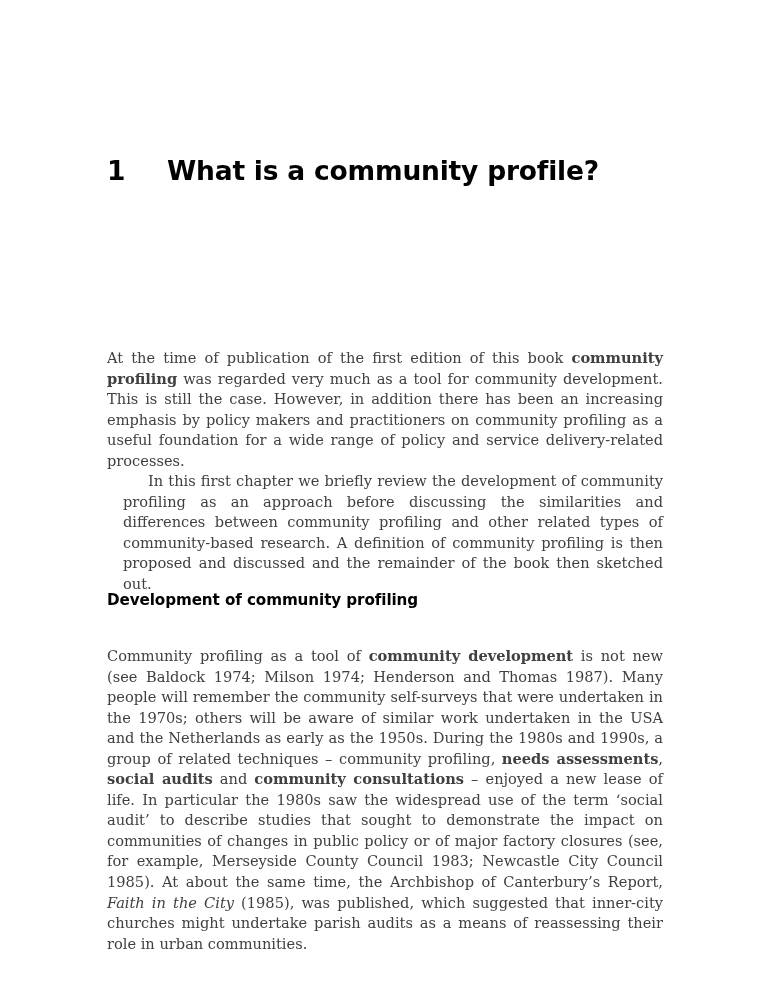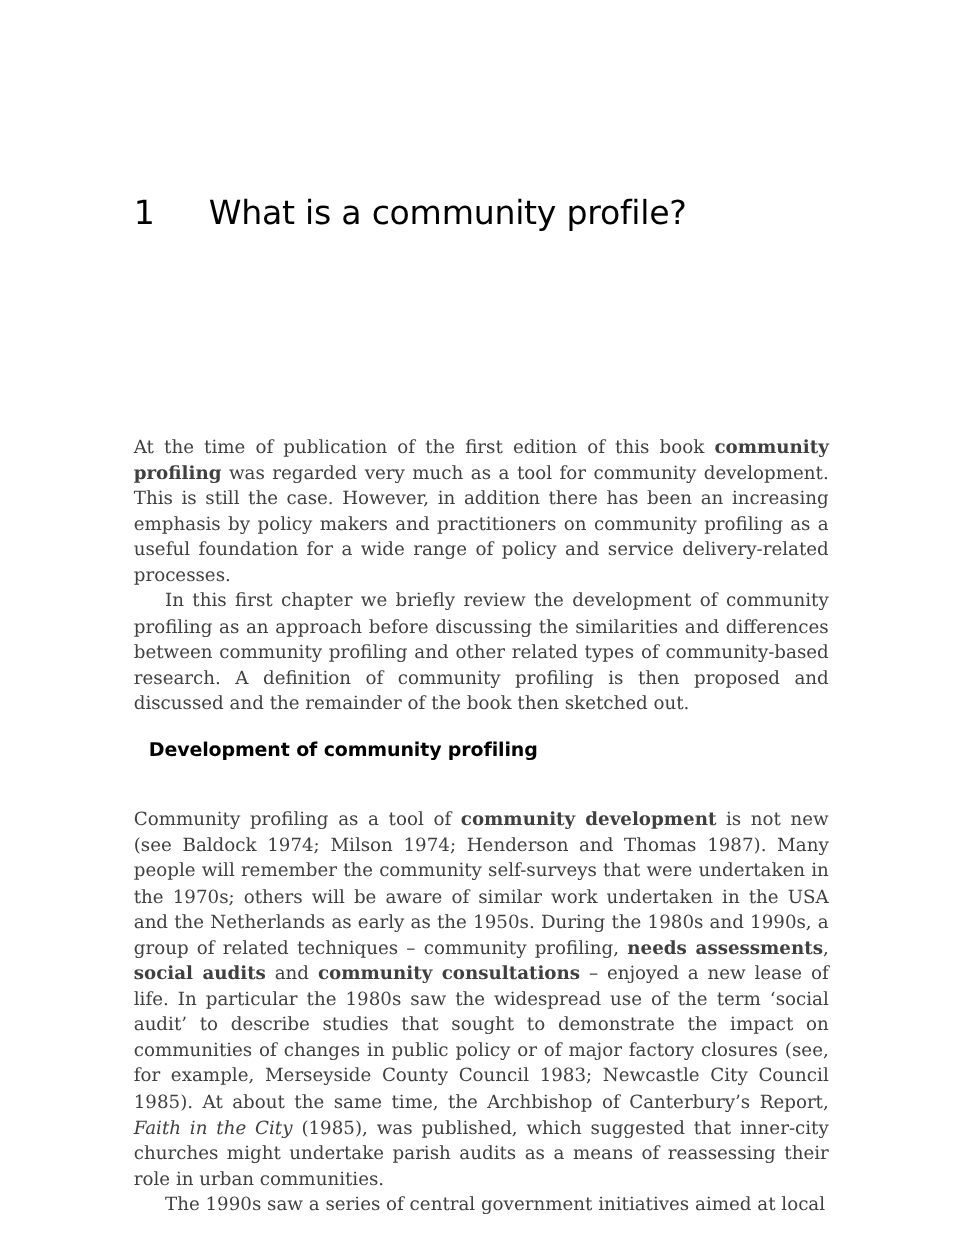--- a/index.html
+++ b/index.html
@@ -22,21 +22,21 @@
     width: 556px;
   }
 
   
   .chapter-title {
     position: absolute;
     left: 0;
     top: 137px;
     width: 556px;
     font-family: "DejaVu Sans", "Liberation Sans", sans-serif;
-    font-weight: normal;
+    font-weight: bold;
     font-size: 26.5px;
     line-height: 32px;
     color: #000000;
     letter-spacing: -0.2px;
     white-space: nowrap;
   }
   .chapter-number {
     display: inline-block;
     width: 60px;
   }
@@ -54,29 +54,30 @@
     text-justify: inter-word;
     -webkit-hyphens: none;
     hyphens: none;
   }
   .body-block p {
     margin: 0;
     text-align: justify;
   }
   .body-block p.indent {
     text-indent: 25px;
+    margin-left: 16px;
   }
   .body-block p.last-flush {
     text-align: left;
   }
 
   
   .section-heading {
     position: absolute;
-    left: 12px;
+    left: 0;
     top: 577px;
     width: 556px;
     font-family: "DejaVu Sans", "Liberation Sans", sans-serif;
     font-weight: bold;
     font-size: 15.2px;
     line-height: 20px;
     color: #000000;
     letter-spacing: -0.1px;
   }
 
@@ -98,17 +99,16 @@
 
     <div class="body-block" id="block-intro">
       <p><span>At the time of publication of the first edition of this book </span><b>community profiling</b><span> was regarded very much as a tool for community development. This is still the case. However, in addition there has been an increasing emphasis by policy makers and practitioners on community profiling as a useful foundation for a wide range of policy and service delivery-related processes.</span></p>
       <p class="indent">In this first chapter we briefly review the development of community profiling as an approach before discussing the similarities and differences between community profiling and other related types of community-based research. A definition of community profiling is then proposed and discussed and the remainder of the book then sketched out.</p>
     </div>
 
     <h2 class="section-heading">Development of community profiling</h2>
 
     <div class="body-block" id="block-dev">
       <p><span>Community profiling as a tool of </span><b>community development</b><span> is not new (see Baldock 1974; Milson 1974; Henderson and Thomas 1987). Many people will remember the community self-surveys that were undertaken in the 1970s; others will be aware of similar work undertaken in the USA and the Netherlands as early as the 1950s. During the 1980s and 1990s, a group of related techniques – community profiling, </span><b>needs assessments</b><span>, </span><b>social audits</b><span> and </span><b>community consultations</b><span> – enjoyed a new lease of life. In particular the 1980s saw the widespread use of the term ‘social audit’ to describe studies that sought to demonstrate the impact on communities of changes in public policy or of major factory closures (see, for example, Merseyside County Council 1983; Newcastle City Council 1985). At about the same time, the Archbishop of Canterbury’s Report, </span><i>Faith in the City</i><span> (1985), was published, which suggested that inner-city churches might undertake parish audits as a means of reassessing their role in urban communities.</span></p>
-      <p class="indent last-flush">The 1990s saw a series of central government initiatives aimed at local</p>
     </div>
 
   </div>
 </div>
 
 </body></html>

